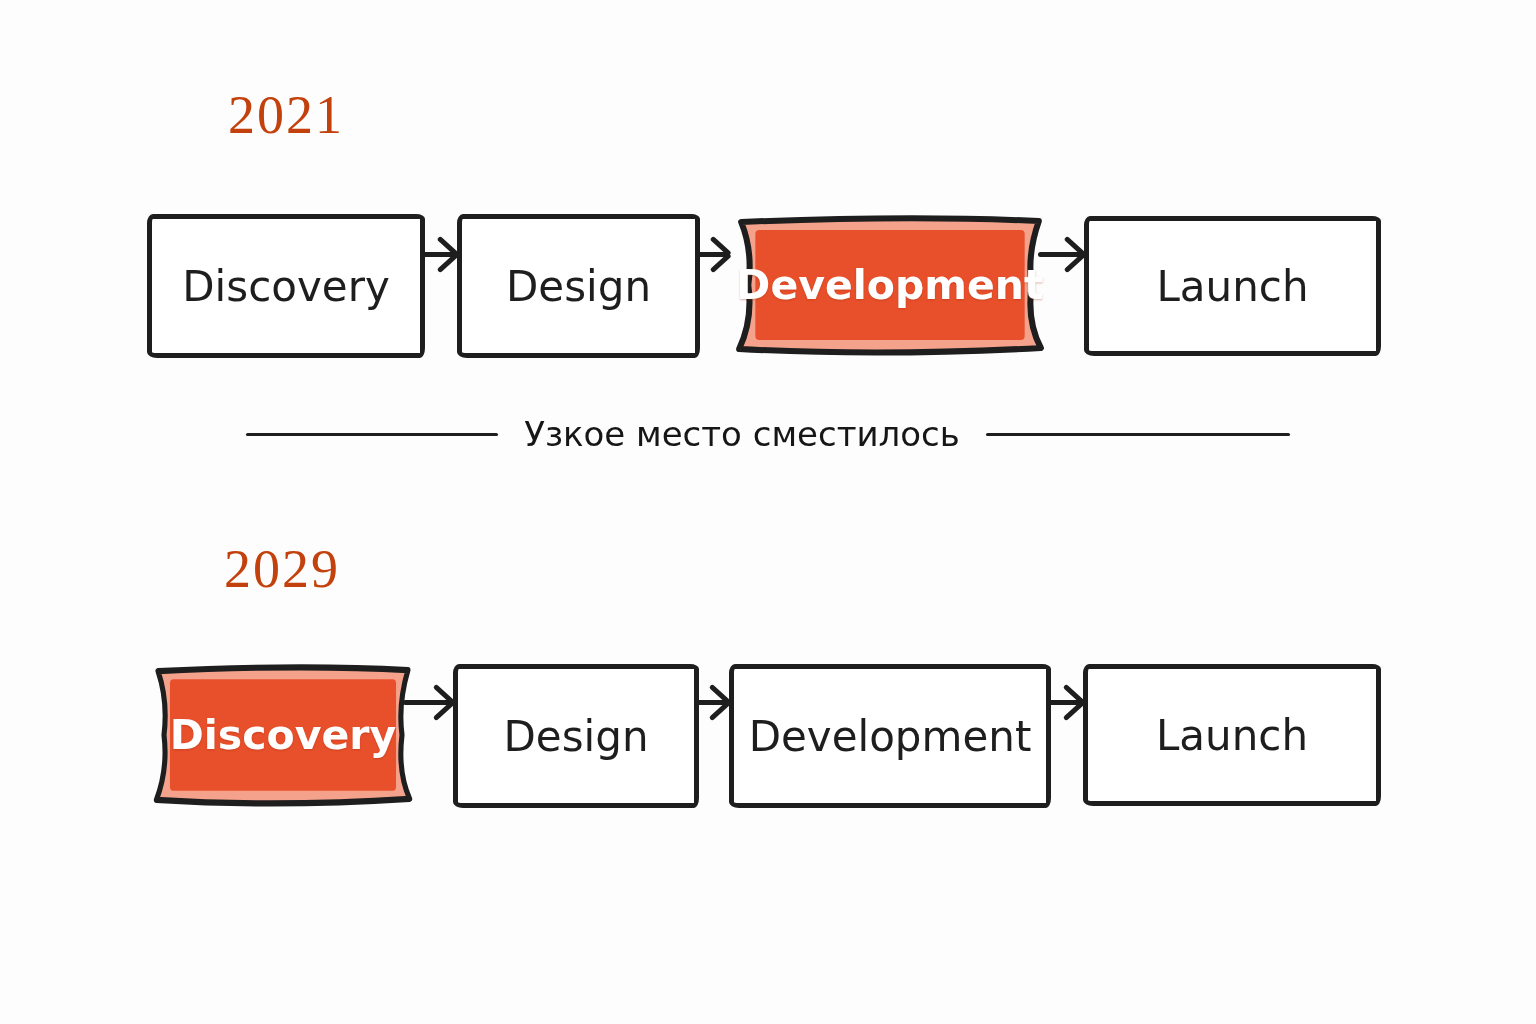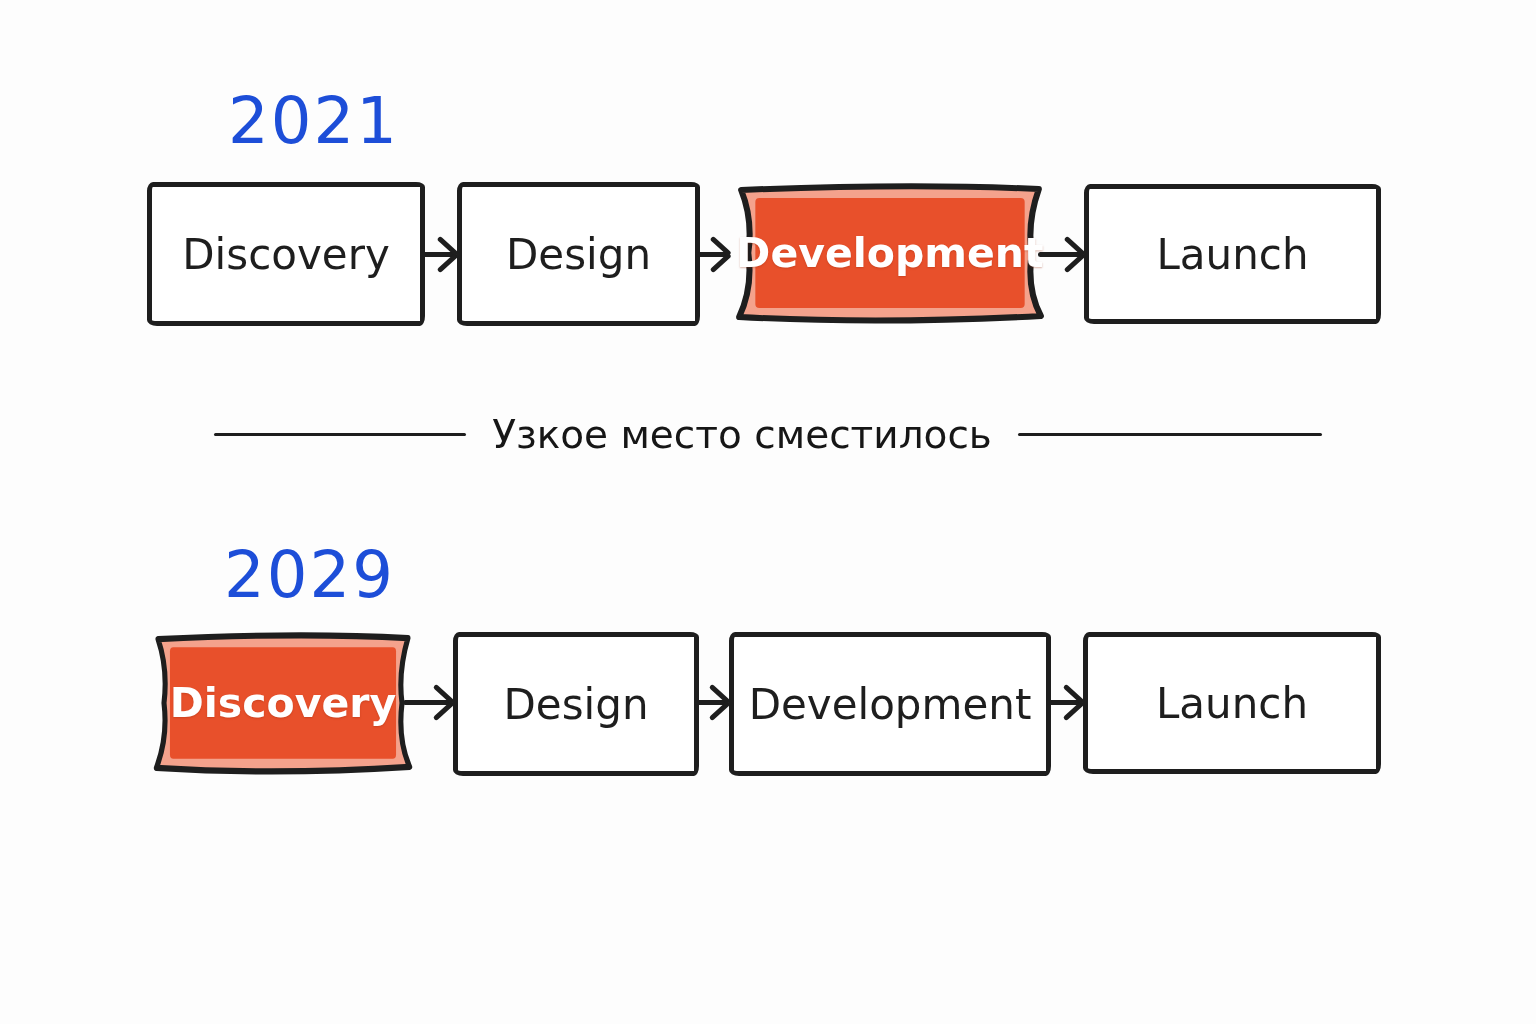--- a/index.html
+++ b/index.html
@@ -14,33 +14,34 @@
   body{
     background:var(--paper);
     font-family:"DejaVu Sans","Liberation Sans",sans-serif;
     color:var(--ink);
   }
   .canvas{position:relative;width:1536px;height:1024px;}
 
   
   .year{
     position:absolute;
-    font-size:64px;
+    font-size:54px;
     letter-spacing:2px;
-    color:#1d4ed8;
+    color:#c2410c;
     font-weight:500;
+    font-family:Liberation Serif, serif;
   }
   .year-1{left:228px;top:84px;}
   .year-2{left:224px;top:538px;}
 
   
   .stage{
     position:absolute;
     height:144px;
-    display:flex;align-items:center;justify-content:center;
+    display:flex;align-items:center;justify-content:center;margin-top:32px;
   }
   .stage.plain{
     background:#ffffff;
     border:5px solid var(--ink);
     border-radius:6px 9px 5px 10px / 9px 5px 10px 6px;
   }
   .stage-label{
     font-size:42px;
     color:var(--ink);
     white-space:nowrap;
@@ -91,21 +92,21 @@
   .r2-b4{left:1083px;top:632px;width:298px;height:142px;}
 
   
   .divider{
     position:absolute;left:0;right:0;top:404px;height:60px;
     display:flex;align-items:center;justify-content:center;gap:26px;
   }
   .divider .line{height:3px;background:var(--ink);border-radius:2px;}
   .divider .line-left{width:252px;}
   .divider .line-right{width:304px;}
-  .divider-label{font-size:39px;white-space:nowrap;color:#161616;}
+  .divider-label{font-size:34px;white-space:nowrap;color:#161616;}
 </style>
 </head>
 <body>
 
 <div class="canvas">
 
   <div class="year year-1">2021</div>
 
   <div class="stage plain r1-b1">
     <span class="stage-label">Discovery</span>

